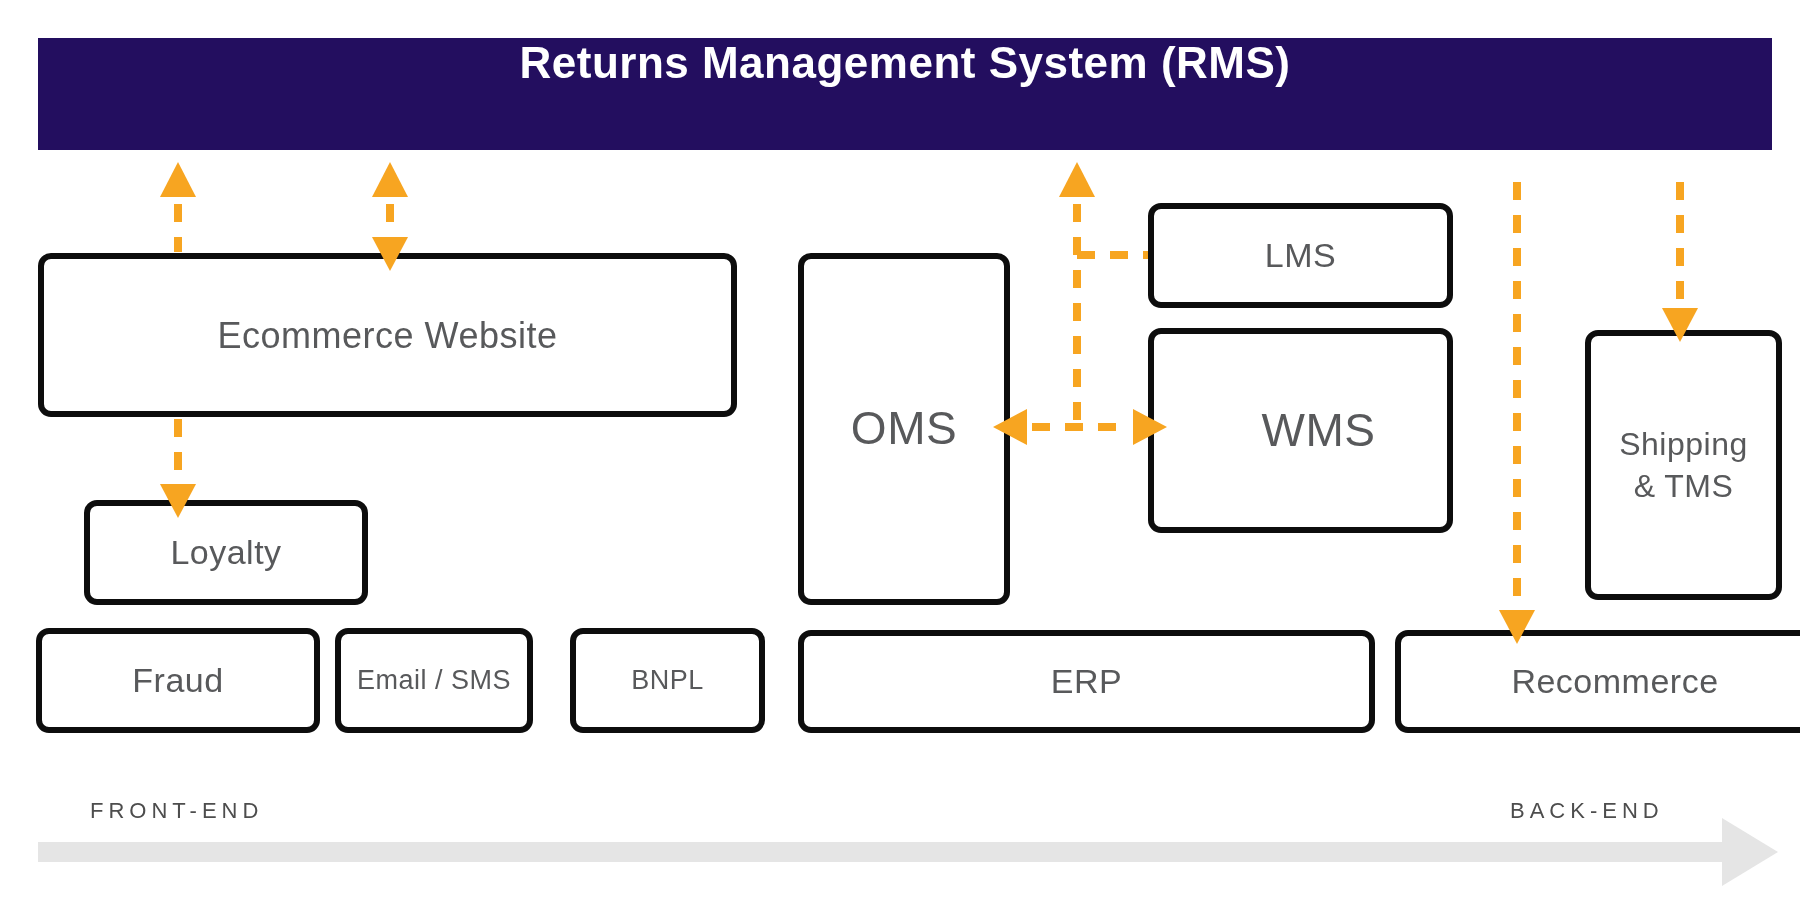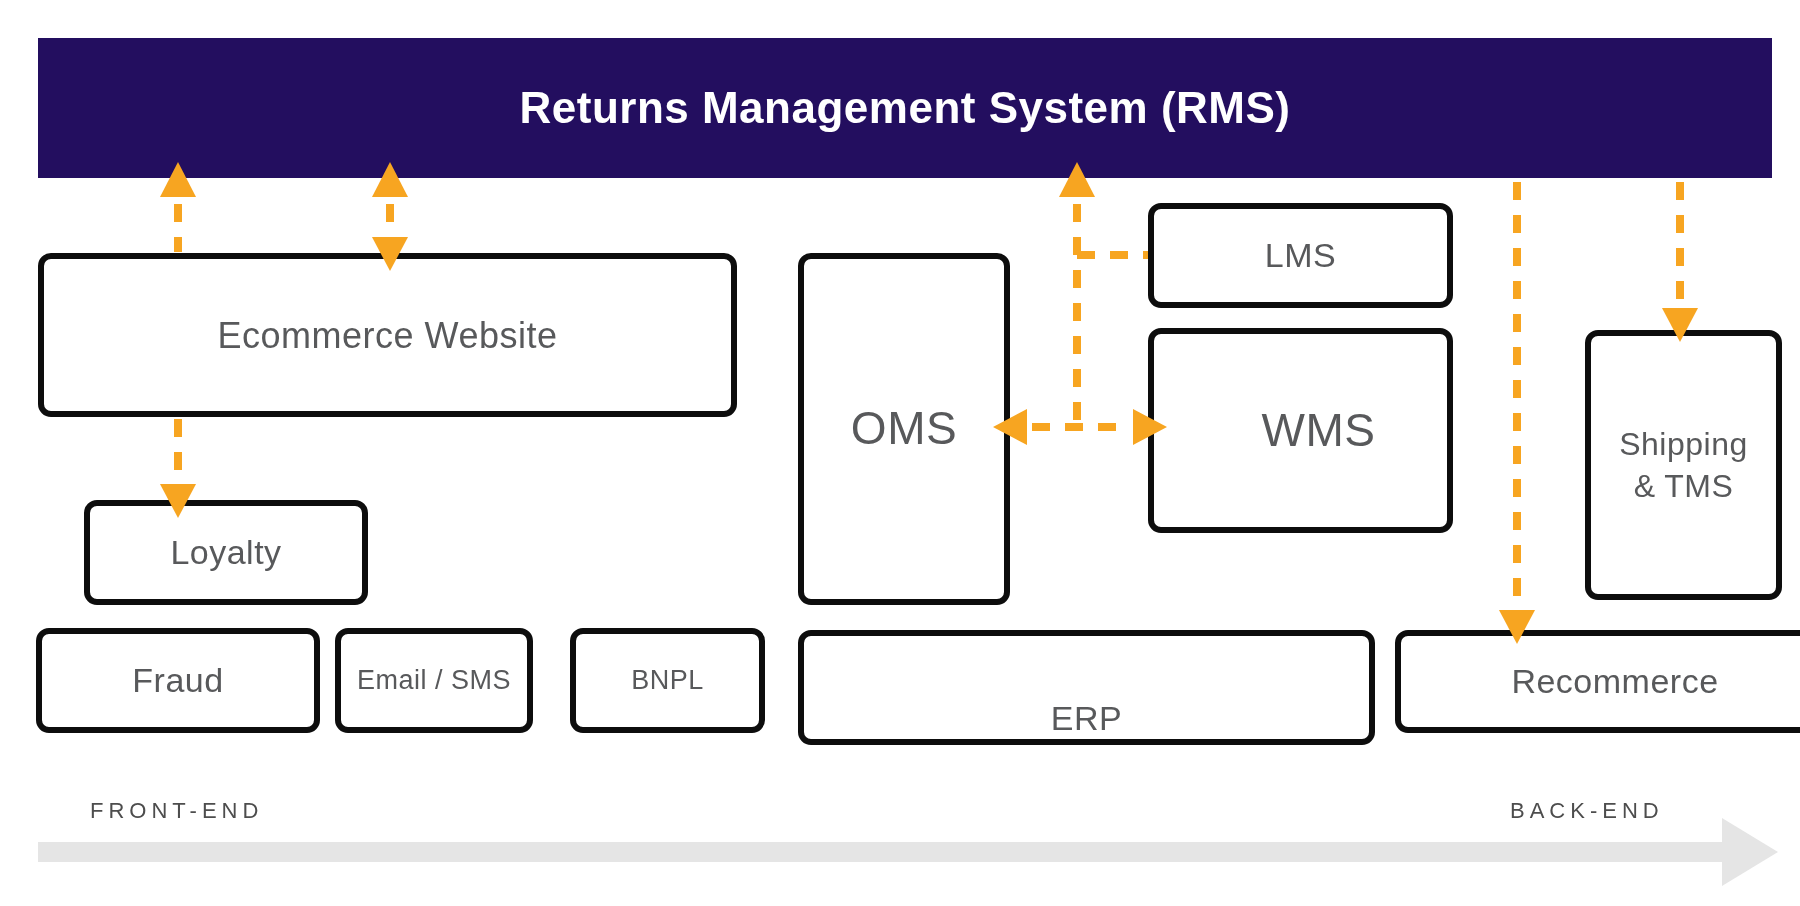--- a/index.html
+++ b/index.html
@@ -16,23 +16,23 @@
   *{margin:0;padding:0;box-sizing:border-box;}
   html,body{background:var(--page-bg);}
   body{font-family:"Liberation Sans", sans-serif;}
   .stage{
     position:relative;
     width:1800px;height:906px;
     background:var(--page-bg);
     overflow:hidden;
   }
   .banner{
-    position:absolute;left:38px;top:38px;width:1734px;height:140px;
+    position:absolute;left:38px;top:38px;width:1734px;height:112px;
     background:var(--banner-bg);
-    display:flex;align-items:center;justify-content:center;
+    display:flex;align-items:flex-start;justify-content:center;
   }
   .banner-title{
     color:var(--banner-text);
     font-size:44px;font-weight:bold;letter-spacing:0.5px;
   }
   .node{
     position:absolute;
     background:var(--node-bg);
     border:6px solid var(--node-border);
     border-radius:13px;
@@ -101,21 +101,21 @@
   </div>
   <div class="node" style="left:1148px;top:328px;width:305px;height:205px;padding-left:36px;">
     <span class="node-label lg">WMS</span>
   </div>
   <div class="node" style="left:1585px;top:330px;width:197px;height:270px;align-items:center;">
     <span class="node-label ship">
       <span>Shipping</span><br>
       <span>&amp; TMS</span>
     </span>
   </div>
-  <div class="node" style="left:798px;top:630px;width:577px;height:115px;align-items:flex-end;">
+  <div class="node" style="left:798px;top:630px;width:577px;height:103px;">
     <span class="node-label md-sm">ERP</span>
   </div>
   <div class="node" style="left:1395px;top:630px;width:440px;height:103px;">
     <span class="node-label md-sm">Recommerce</span>
   </div>
 
   <svg class="overlay" viewBox="0 0 1800 906" xmlns="http://www.w3.org/2000/svg">
 
     <g class="connector">
       <polygon points="178,162 160,197 196,197"></polygon>

